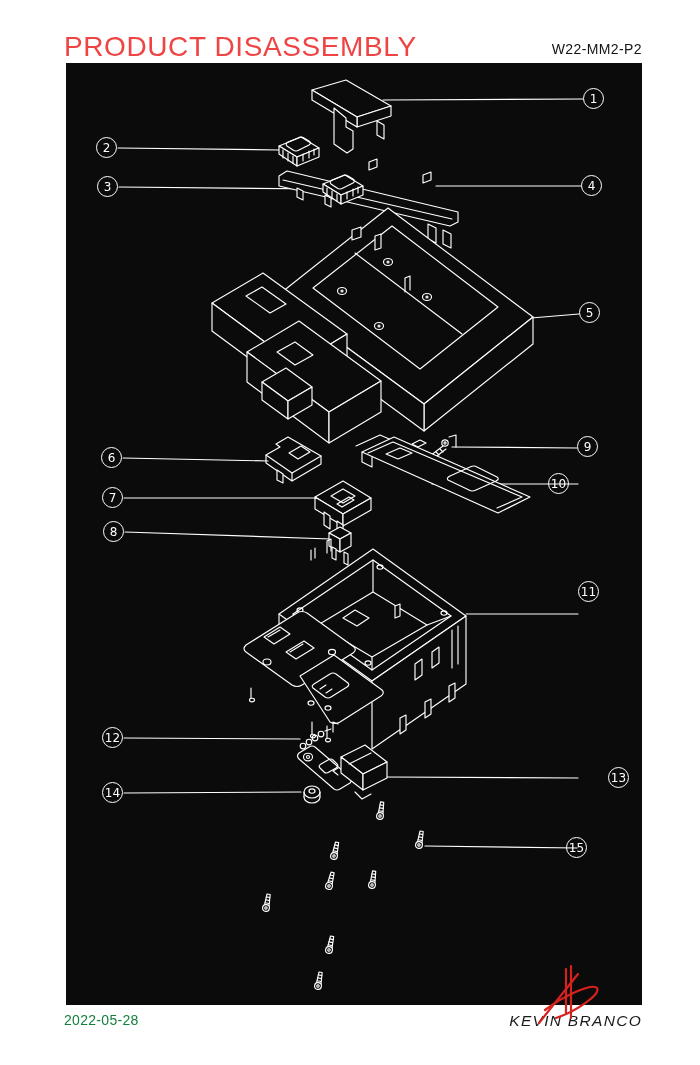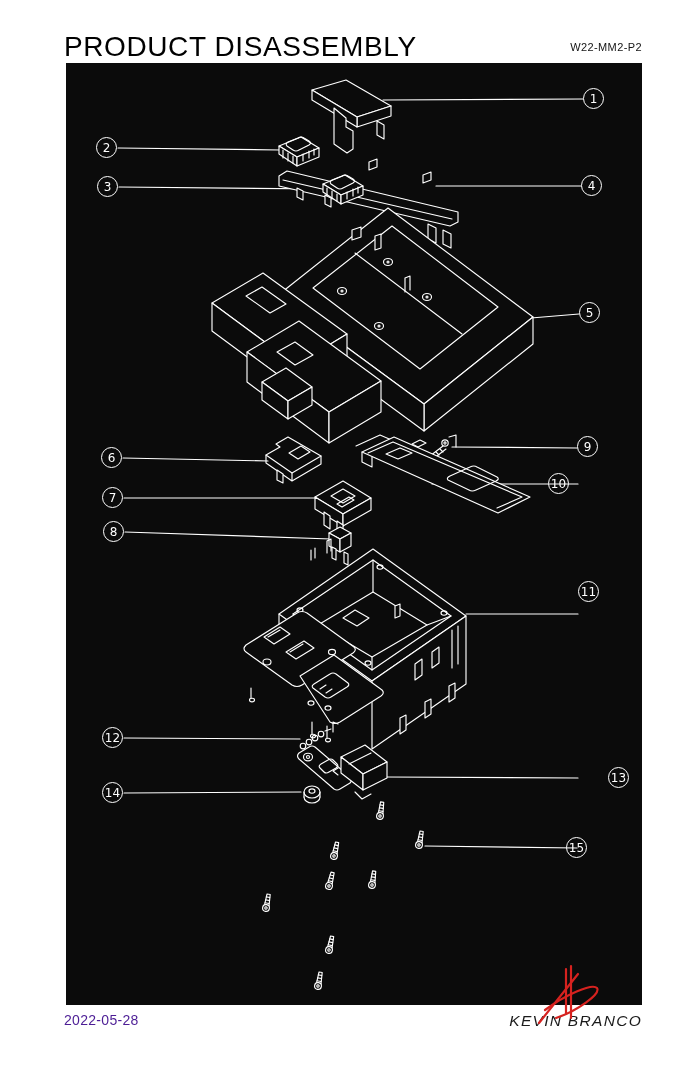--- a/index.html
+++ b/index.html
@@ -2,42 +2,42 @@
 <html><head>
 <meta charset="utf-8">
 <style>
   html,body{margin:0;padding:0;}
   body{
     width:700px;height:1065px;position:relative;background:#ffffff;
     font-family:"Liberation Sans", sans-serif;overflow:hidden;
   }
   .title{
     position:absolute;left:64px;top:31px;font-size:28px;letter-spacing:.6px;
-    color:#000000;font-weight:400;white-space:nowrap;
+    color:#ef4444;font-weight:400;white-space:nowrap;
   }
   .part-number{
-    position:absolute;right:58px;top:41px;font-size:11px;letter-spacing:.4px;
+    position:absolute;right:58px;top:41px;font-size:14px;letter-spacing:.4px;
     color:#141414;font-weight:400;
   }
   .canvas{
     position:absolute;left:66px;top:63px;width:576px;height:942px;background:#0b0b0b;
   }
   #drawing{position:absolute;left:66px;top:63px;width:576px;height:942px;}
   #drawing path,#drawing line,#drawing ellipse,#drawing circle,#drawing polyline{
     stroke:#ffffff;fill:none;stroke-width:1.15;stroke-linecap:round;stroke-linejoin:round;
   }
   #drawing .face{fill:#0b0b0b;}
   #drawing .leader{stroke-width:1.2;}
   .callout{
     position:absolute;width:19px;height:19px;border:1.6px solid #ffffff;border-radius:50%;
     display:flex;align-items:center;justify-content:center;color:#ffffff;
     font-size:12px;line-height:1;font-family:"DejaVu Sans", sans-serif;
   }
   .date{
-    position:absolute;left:64px;top:1012px;font-size:14px;color:#4c1d95;letter-spacing:.3px;
+    position:absolute;left:64px;top:1012px;font-size:14px;color:#15803d;letter-spacing:.3px;
   }
   .author{
     position:absolute;right:58px;top:1012px;font-size:15.5px;color:#1b1b1b;letter-spacing:1.3px;
     font-weight:400;white-space:nowrap;font-style:italic;
   }
   #logo{position:absolute;left:530px;top:936px;width:90px;height:96px;}
   #logo path{stroke:#d6221f;fill:none;stroke-width:2.2;stroke-linecap:round;}
 </style>
 </head>
 <body>

